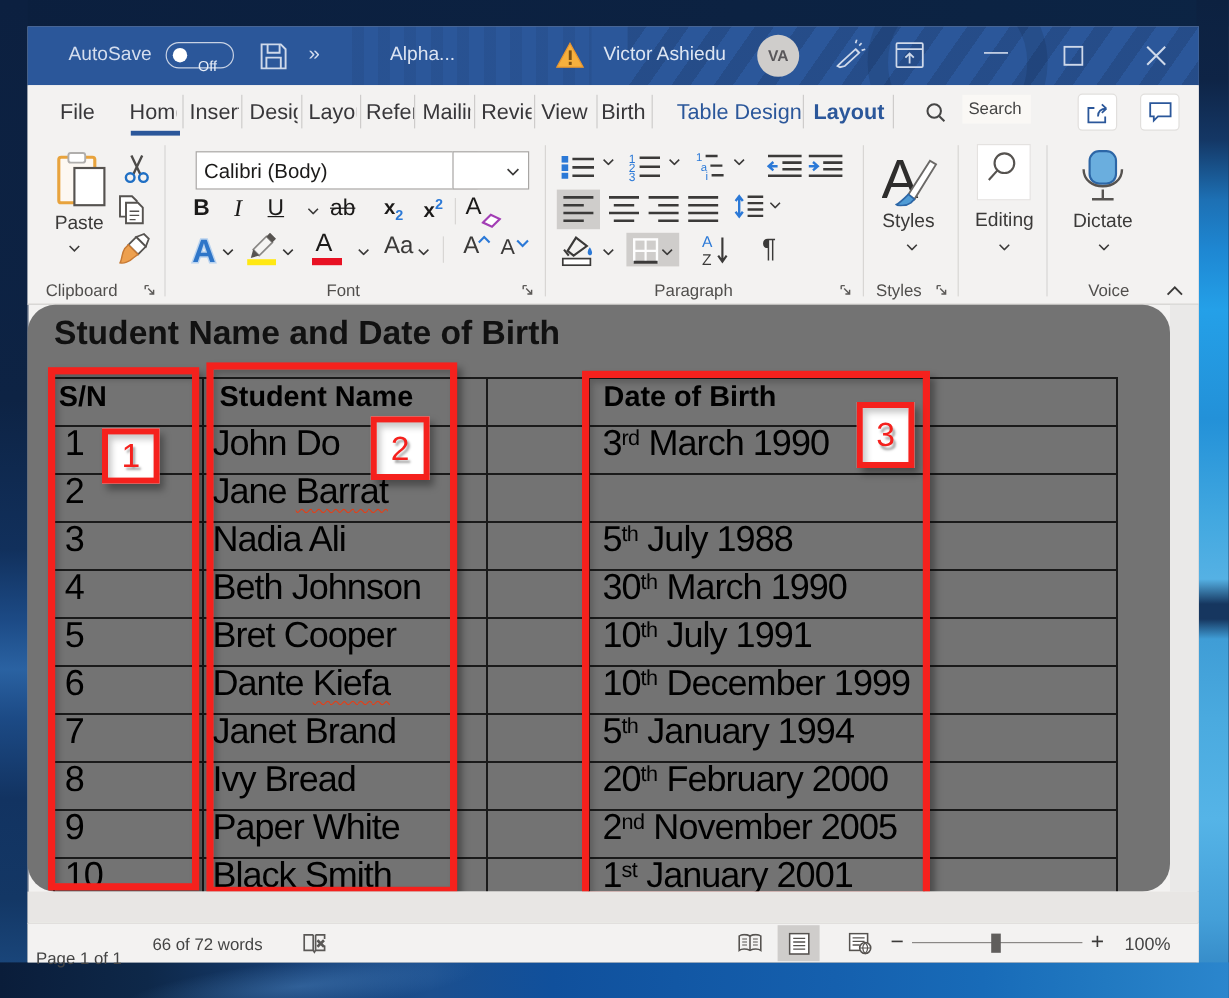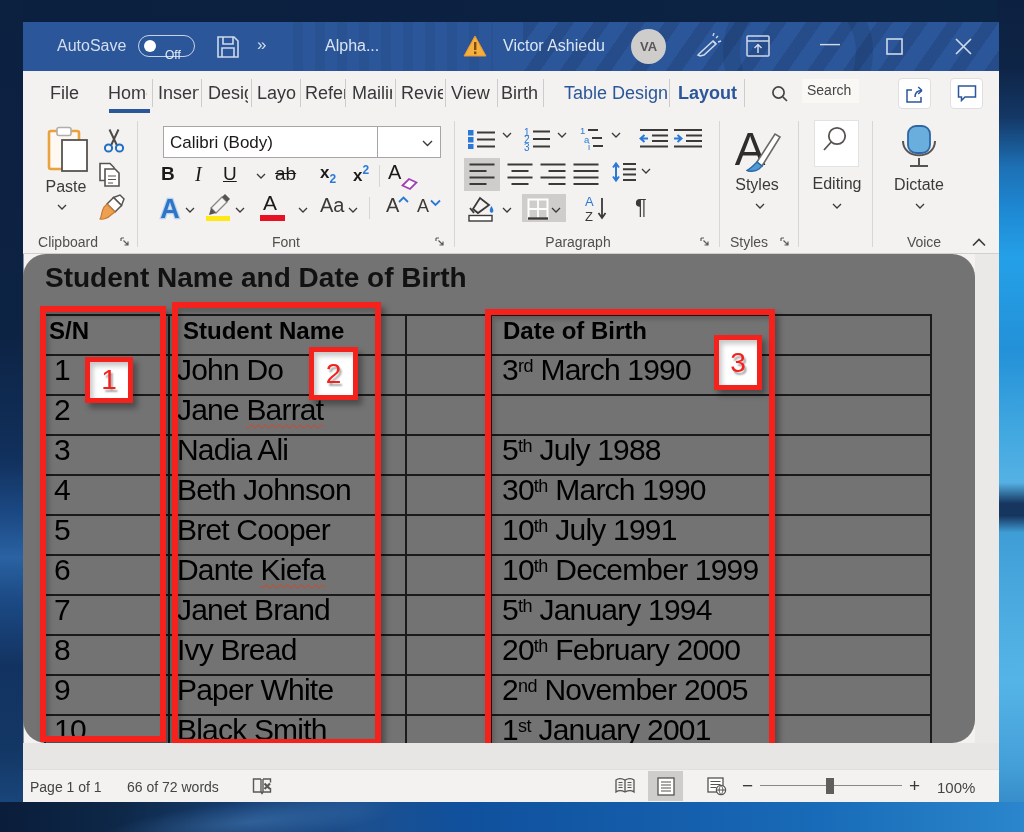--- a/index.html
+++ b/index.html
@@ -440,21 +440,21 @@
     <div class="abs redlbl" style="left:286px;top:93px;width:49px;height:53px;">
         <span>2</span>
       </div>
     <div class="abs redlbl" style="left:691px;top:81px;width:48px;height:55px;">
         <span>3</span>
       </div>
   </div>
   <div class="abs" id="scrollstrip" style="left:952px;top:232px;width:24px;height:489px;background:#eae9e8;"></div>
   <div class="abs" id="graystrip" style="left:0;top:721px;width:976px;height:26px;background:#e8e6e4;"></div>
   <div class="abs" id="status" style="left:0;top:747px;width:976px;height:33px;background:#f3f2f1;border-top:1px solid #e1dfdd;">
-    <div class="abs stxt" style="left:7px;top:9px;">Page 1 of 1</div>
+    <div class="abs stxt" style="left:7px;top:20px;">Page 1 of 1</div>
     <div class="abs stxt" style="left:104px;top:9px;">66 of 72 words</div>
     <svg class="abs" style="left:228px;top:7px" width="22" height="19" viewBox="0 0 22 19" fill="none" stroke="#5a5856" stroke-width="1.4">
       <path d="M10 2 H2.5 V15 H10 L11 16.5 L12 15 H19.5 V11"></path>
       <path d="M19.5 5.5 V2 H12 M10 2 V15 M12 2 V15"></path>
       <path d="M13.5 6.5 L19 12 M19 6.5 L13.5 12" stroke-width="2.2"></path>
     </svg>
 
     <svg class="abs" style="left:592px;top:8px" width="20" height="16" viewBox="0 0 20 16" fill="none" stroke="#565350" stroke-width="1.3">
       <path d="M10 2 C7 0.5 3 0.5 1 2 V14 C3 12.5 7 12.5 10 14 C13 12.5 17 12.5 19 14 V2 C17 0.5 13 0.5 10 2 Z"></path>
       <path d="M10 2 V14"></path>

